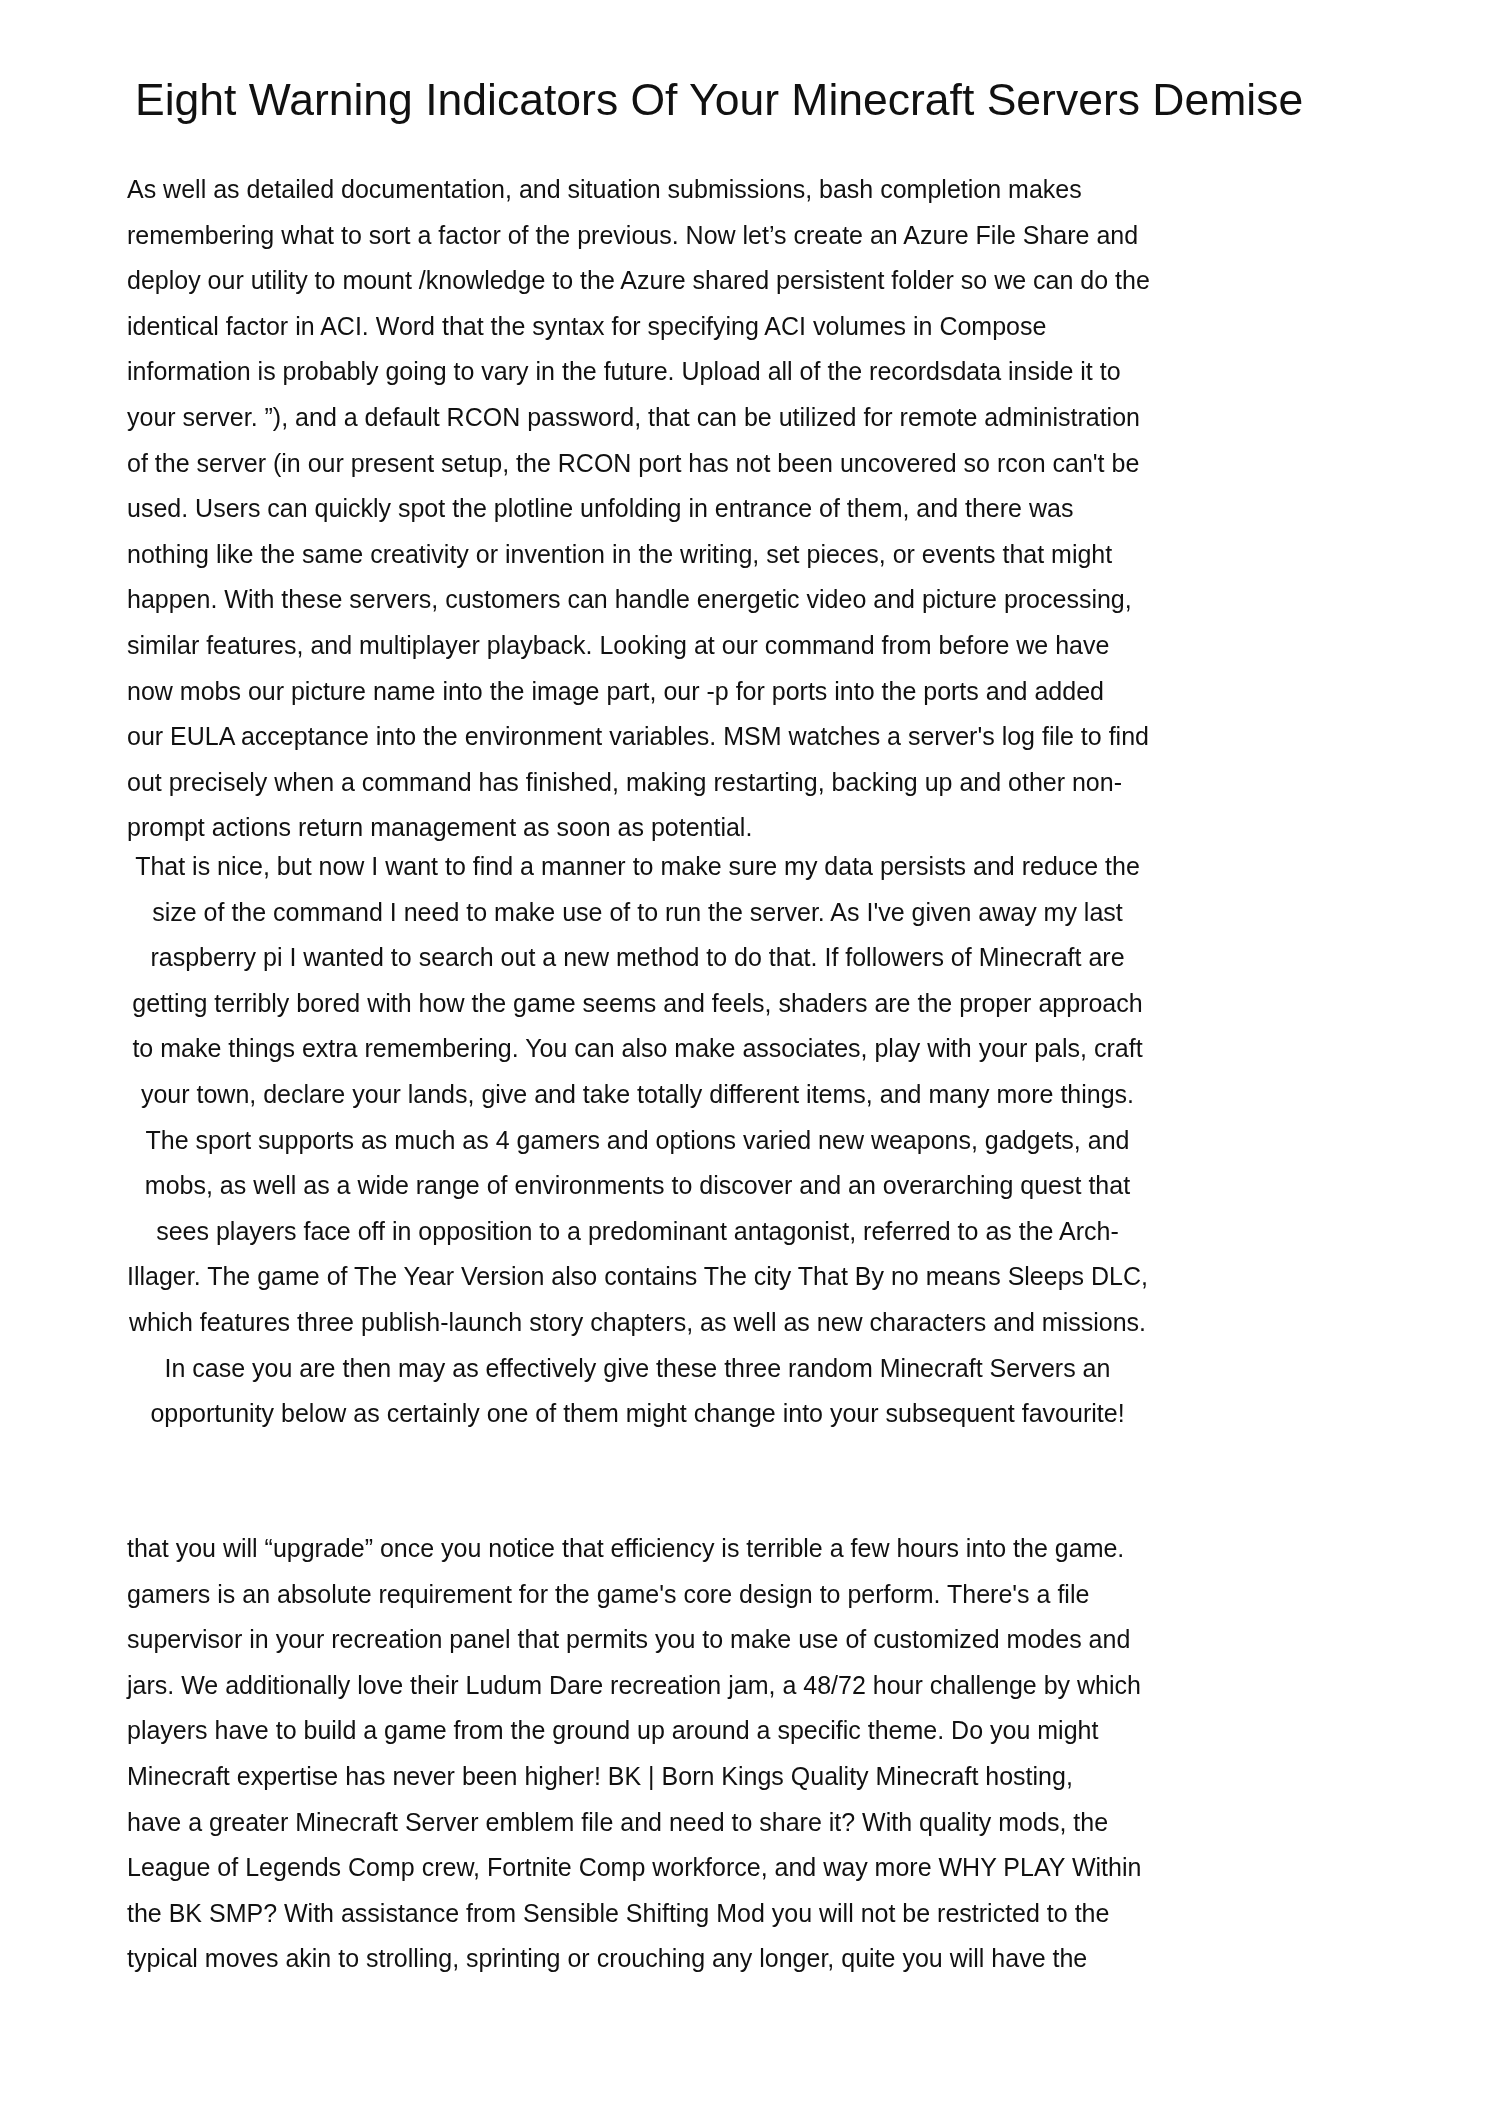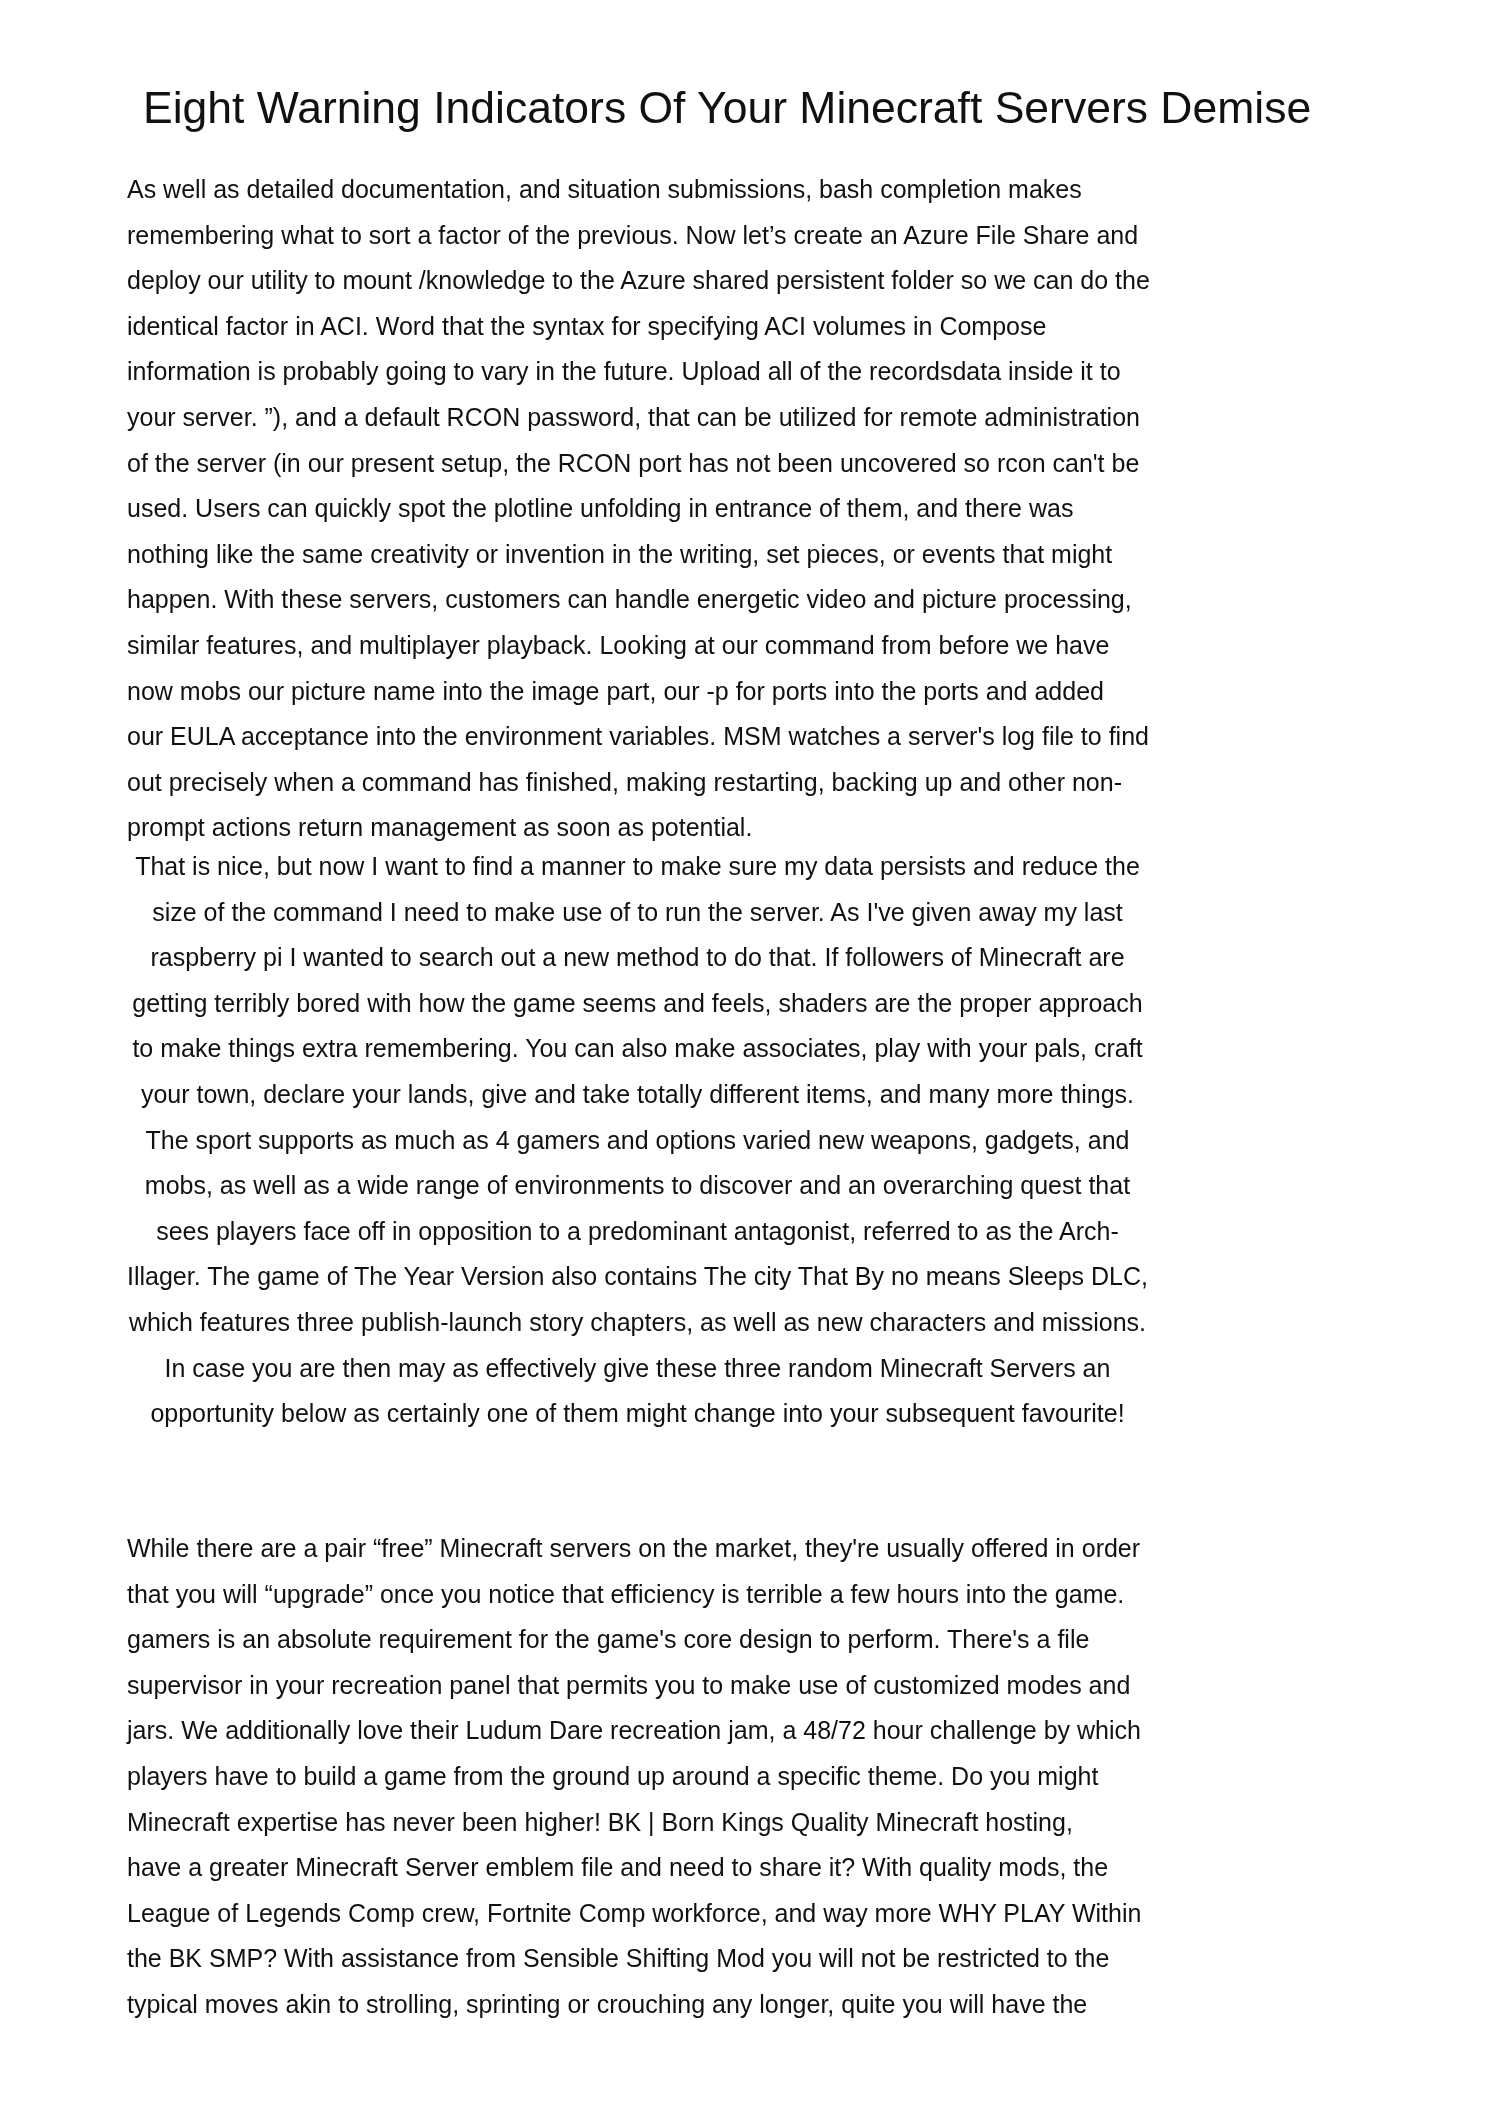--- a/index.html
+++ b/index.html
@@ -18,21 +18,21 @@
     .page {
       position: absolute;
       left: 127px;
       top: 0;
       width: 1260px;
     }
     .title {
       position: absolute;
       top: 62px;
       left: 0;
-      margin: 16px;
+      margin: 8px;
       font-size: 44.5px;
       font-weight: normal;
       line-height: 60px;
       white-space: nowrap;
       letter-spacing: 0;
       color: #111111;
     }
     .para {
       position: absolute;
       left: 0;
@@ -84,21 +84,20 @@
     <span class="line">The sport supports as much as 4 gamers and options varied new weapons, gadgets, and</span>
     <span class="line">mobs, as well as a wide range of environments to discover and an overarching quest that</span>
     <span class="line">sees players face off in opposition to a predominant antagonist, referred to as the Arch-</span>
     <span class="line">Illager. The game of The Year Version also contains The city That By no means Sleeps DLC,</span>
     <span class="line">which features three publish-launch story chapters, as well as new characters and missions.</span>
     <span class="line">In case you are then may as effectively give these three random Minecraft Servers an</span>
     <span class="line">opportunity below as certainly one of them might change into your subsequent favourite!</span>
   </p>
 
   <p class="para" id="p3">
-    <span class="line">While there are a pair “free” Minecraft servers on the market, they're usually offered in order</span>
     <span class="line">that you will “upgrade” once you notice that efficiency is terrible a few hours into the game.</span>
     <span class="line">gamers is an absolute requirement for the game's core design to perform. There's a file</span>
     <span class="line">supervisor in your recreation panel that permits you to make use of customized modes and</span>
     <span class="line">jars. We additionally love their Ludum Dare recreation jam, a 48/72 hour challenge by which</span>
     <span class="line">players have to build a game from the ground up around a specific theme. Do you might</span>
     <span class="line">Minecraft expertise has never been higher! BK | Born Kings Quality Minecraft hosting,</span>
     <span class="line">have a greater Minecraft Server emblem file and need to share it? With quality mods, the</span>
     <span class="line">League of Legends Comp crew, Fortnite Comp workforce, and way more WHY PLAY Within</span>
     <span class="line">the BK SMP? With assistance from Sensible Shifting Mod you will not be restricted to the</span>
     <span class="line">typical moves akin to strolling, sprinting or crouching any longer, quite you will have the</span>

